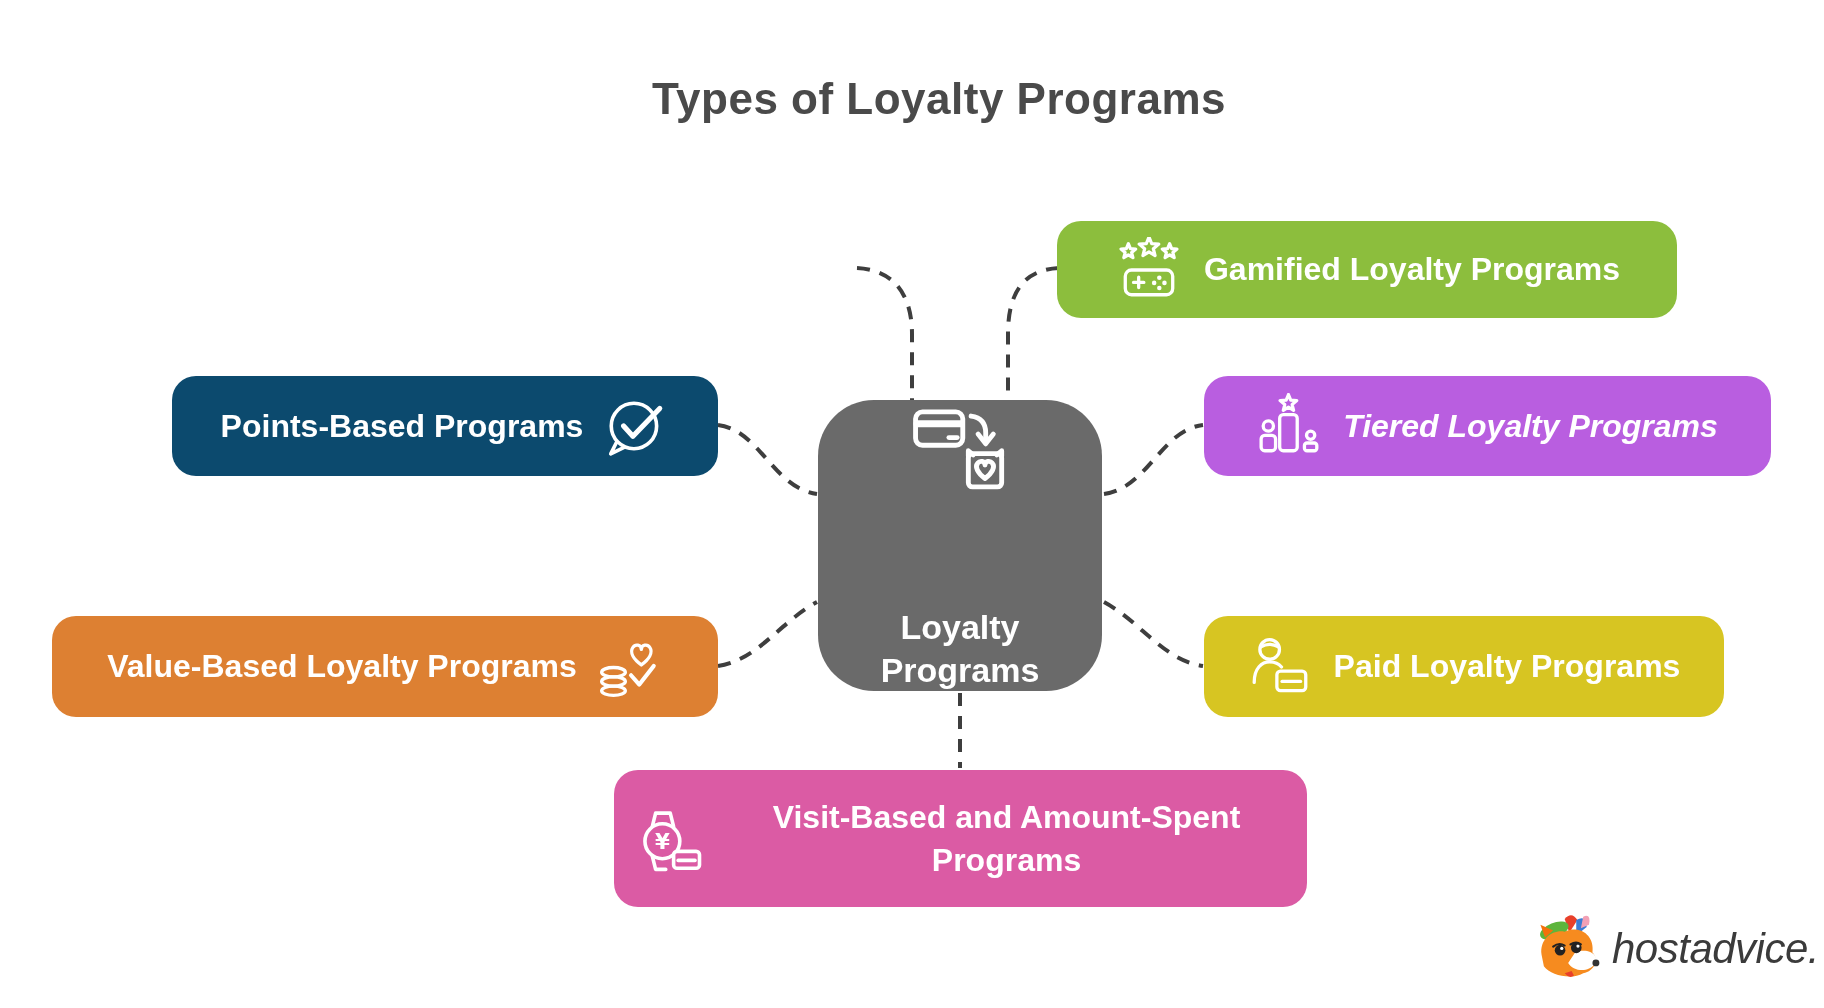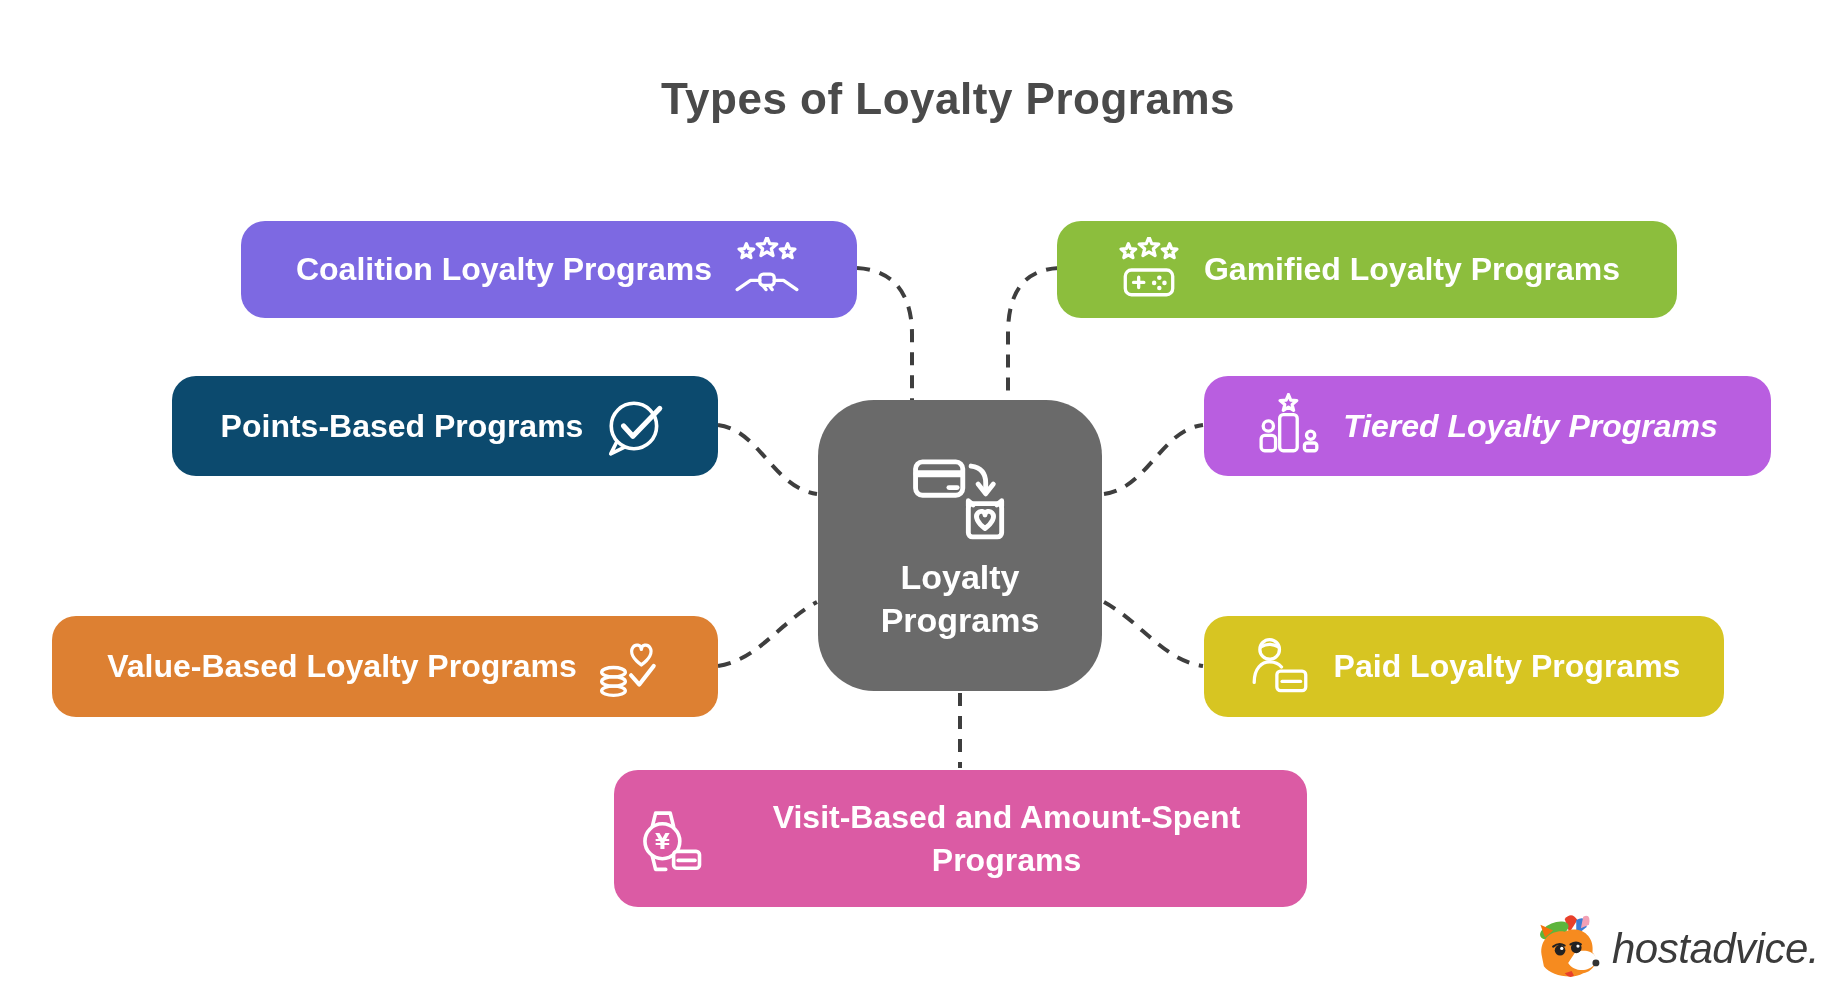--- a/index.html
+++ b/index.html
@@ -1,34 +1,34 @@
 <!DOCTYPE html>
 <html><head>
 <meta charset="utf-8">
 <style>
   html,body{margin:0;padding:0;background:#fff;}
   #stage{position:relative;width:1824px;height:1008px;background:#ffffff;overflow:hidden;
          font-family:"Liberation Sans", sans-serif;}
   #wires{position:absolute;left:0;top:0;z-index:0;}
-  .title{position:absolute;left:348px;top:74px;width:1200px;text-align:center;
+  .title{position:absolute;left:339px;top:74px;width:1200px;text-align:center;
          font-size:44px;font-weight:700;color:#4A4A4A;letter-spacing:0.5px;}
   .node{position:absolute;z-index:1;display:flex;align-items:center;justify-content:center;
         gap:20px;border-radius:24px;color:#fff;font-size:32px;font-weight:600;}
   .node .lbl{white-space:nowrap;}
   .ic{display:block;flex:0 0 auto;}
   .n-coalition{left:241px;top:221px;width:616px;height:97px;background:#7D69E2;}
   .n-gamified {left:1057px;top:221px;width:620px;height:97px;background:#8CBE3D;}
   .n-points   {left:172px;top:376px;width:546px;height:100px;background:#0c4a6e;}
   .n-tiered   {left:1204px;top:376px;width:567px;height:100px;background:#B95EE0;font-style:italic;}
   .n-value    {left:52px;top:616px;width:666px;height:101px;background:#DD8032;}
   .n-paid     {left:1204px;top:616px;width:520px;height:101px;background:#D7C522;}
   .n-visit    {left:614px;top:770px;width:693px;height:137px;background:#DB5BA4;}
   .n-visit .lbl{white-space:normal;max-width:566px;text-align:center;line-height:1.32;}
   .n-center{left:818px;top:400px;width:284px;height:291px;background:#6A6A6A;border-radius:56px;
-            flex-direction:column;gap:10px;z-index:1;}
+            flex-direction:column;gap:10px;z-index:1;justify-content:space-between;}
   .n-center .lbl{white-space:normal;text-align:center;font-size:34px;font-weight:600;line-height:1.25;
                  max-width:220px;}
   .logo{position:absolute;left:1528px;top:912px;display:flex;align-items:center;gap:6px;z-index:1;}
   .logo-text{font-style:italic;font-size:42px;color:#3B3B3B;letter-spacing:-0.5px;}
   .logo-text .b{font-weight:400;}
   .logo-text .r{font-weight:400;}
 </style>
 </head>
 <body>
 
@@ -61,32 +61,20 @@
       <path d="M28,24.5 h6"></path>
       <path d="M44,9 c7,1 10.5,5 10.5,12 v4"></path>
       <path d="M49,22 l5.5,7 5.5,-7"></path>
       <path d="M42,38 v-4 l3.5,3 M66,38 v-4 l-3.5,3"></path>
       <rect x="42" y="36" width="24" height="24" rx="3"></rect>
       <path d="M54,54 C48.5,50 46.5,45.5 48.8,42.8 C50.4,40.8 54,41.4 54,44.2 C54,41.4 57.6,40.8 59.2,42.8 C61.5,45.5 59.5,50 54,54 Z"></path>
     </svg>
     <span class="lbl">Loyalty Programs</span>
   </div>
 
-  <div class="node n-coalition">
-    <span class="lbl">Coalition Loyalty Programs</span>
-    <svg class="ic" width="70" height="66" viewBox="0 0 64 64" fill="none" stroke="#fff" stroke-width="3.2" stroke-linecap="round" stroke-linejoin="round">
-      <use href="#st" transform="translate(12,14) scale(0.75)"></use>
-      <use href="#st" transform="translate(32,10)"></use>
-      <use href="#st" transform="translate(52,14) scale(0.75)"></use>
-      <path d="M3,51 l13,-9 h9"></path>
-      <path d="M61,51 l-13,-9 h-9"></path>
-      <rect x="25" y="36" width="14" height="11" rx="3.5"></rect>
-      <path d="M28,47 l3,4 M34,47 l3,4"></path>
-    </svg>
-  </div>
 
   <div class="node n-gamified">
     <svg class="ic" width="70" height="66" viewBox="0 0 64 64" fill="none" stroke="#fff" stroke-width="3.2" stroke-linecap="round" stroke-linejoin="round">
       <use href="#st" transform="translate(12,14) scale(0.75)"></use>
       <use href="#st" transform="translate(32,10)"></use>
       <use href="#st" transform="translate(52,14) scale(0.75)"></use>
       <rect x="9" y="32" width="46" height="24" rx="6"></rect>
       <path d="M17,44 h10 M22,39 v10"></path>
       <circle cx="42" cy="39.5" r="2.2" fill="#fff" stroke="none"></circle>
       <circle cx="37" cy="44.5" r="2.2" fill="#fff" stroke="none"></circle>

